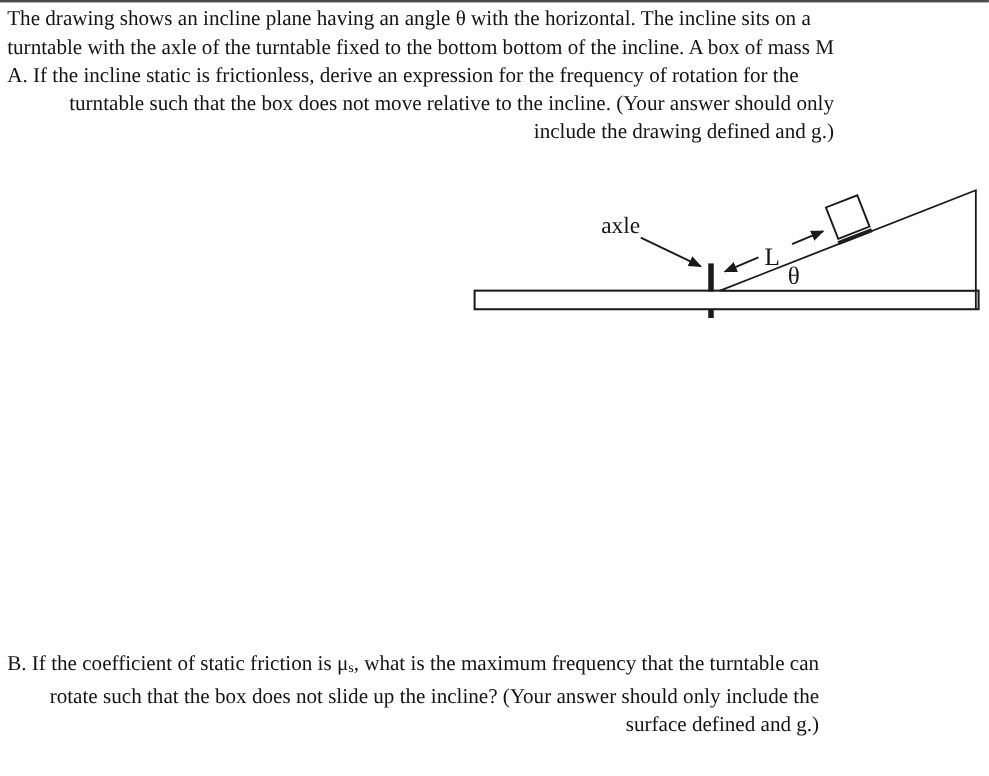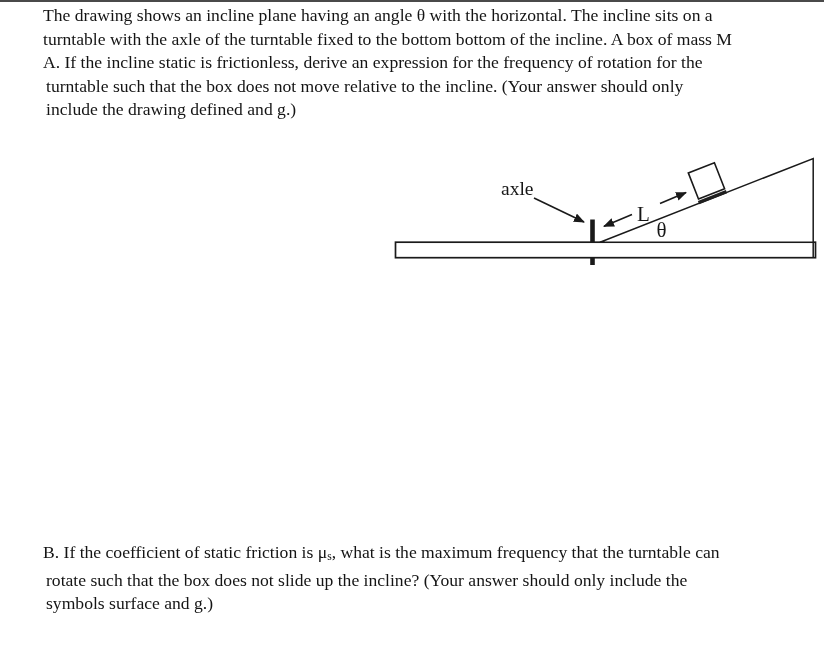--- a/index.html
+++ b/index.html
@@ -21,25 +21,24 @@
     width: 824px; height: 2px;
     background: #4a4a4a;
   }
   .text-block {
     position: absolute;
     font-size: 17.6px;
     line-height: 23.6px;
   }
   .line {
     white-space: nowrap;
-    margin-left: 37px;
   }
   .main-block { left: 6px; top: 4px; }
   .part-b-block { left: 6px; top: 541px; }
-  .cont { margin-left: 40px; }
+  .cont { margin-left: 30px; text-align: right; }
   .sub {
     font-size: 0.66em;
     vertical-align: -0.18em;
   }
   .diagram {
     position: absolute;
     left: 388px;
     top: 140px;
   }
   .diagram text {
@@ -85,14 +84,14 @@
   <line x1="660" y1="203.5" x2="686" y2="192.6" stroke="#1a1a1a" stroke-width="1.6" marker-end="url(#ah)"></line>
 
   <text x="501" y="194.5" font-size="19.5">axle</text>
   <text x="637" y="220.5" font-size="21">L</text>
   <text x="656.5" y="237" font-size="21">θ</text>
 </svg>
 
 <div class="text-block part-b-block">
   <div class="line"><span>B. If the coefficient of static friction is μ</span><span class="sub">s</span><span>, what is the maximum frequency that the turntable can</span></div>
   <div class="line cont">rotate such that the box does not slide up the incline? (Your answer should only include the</div>
-  <div class="line cont">symbols surface and g.)</div>
+  <div class="line cont">surface defined and g.)</div>
 </div>
 
 </body></html>

